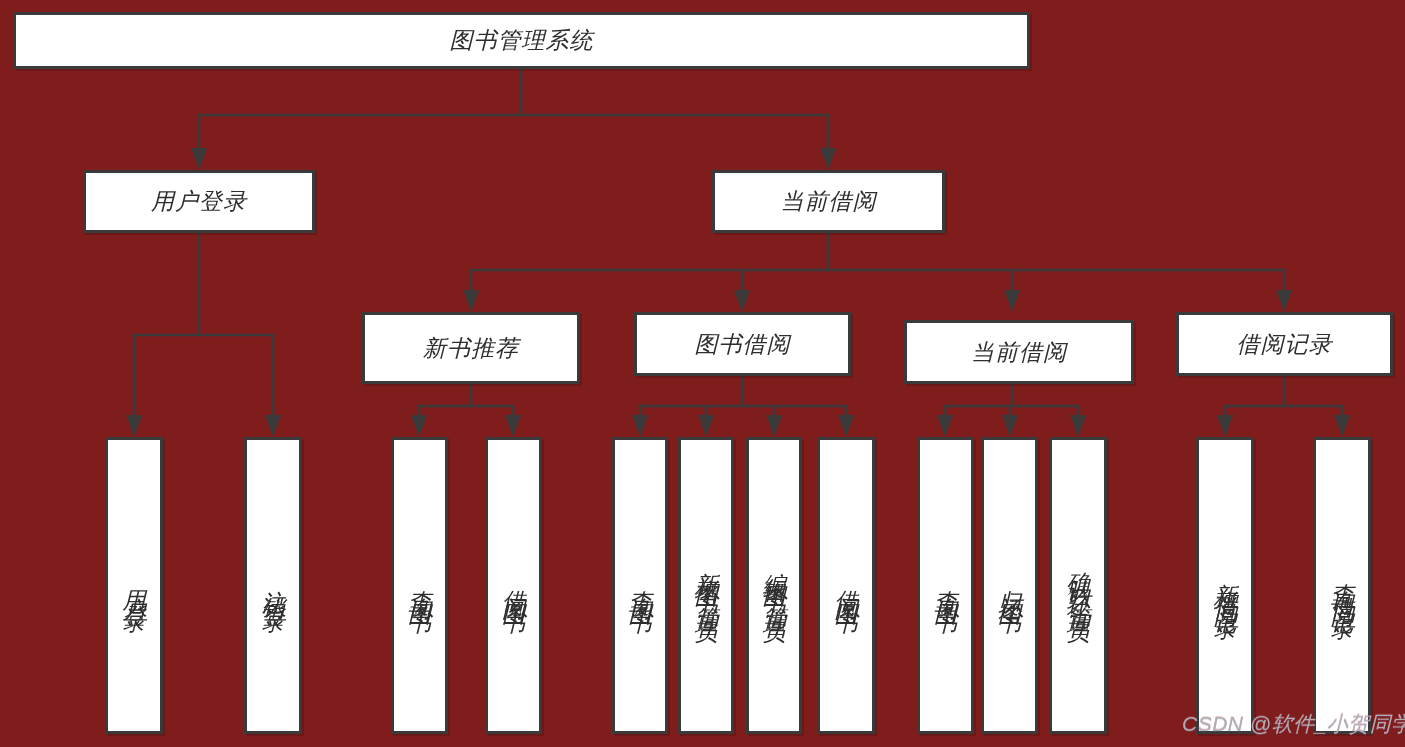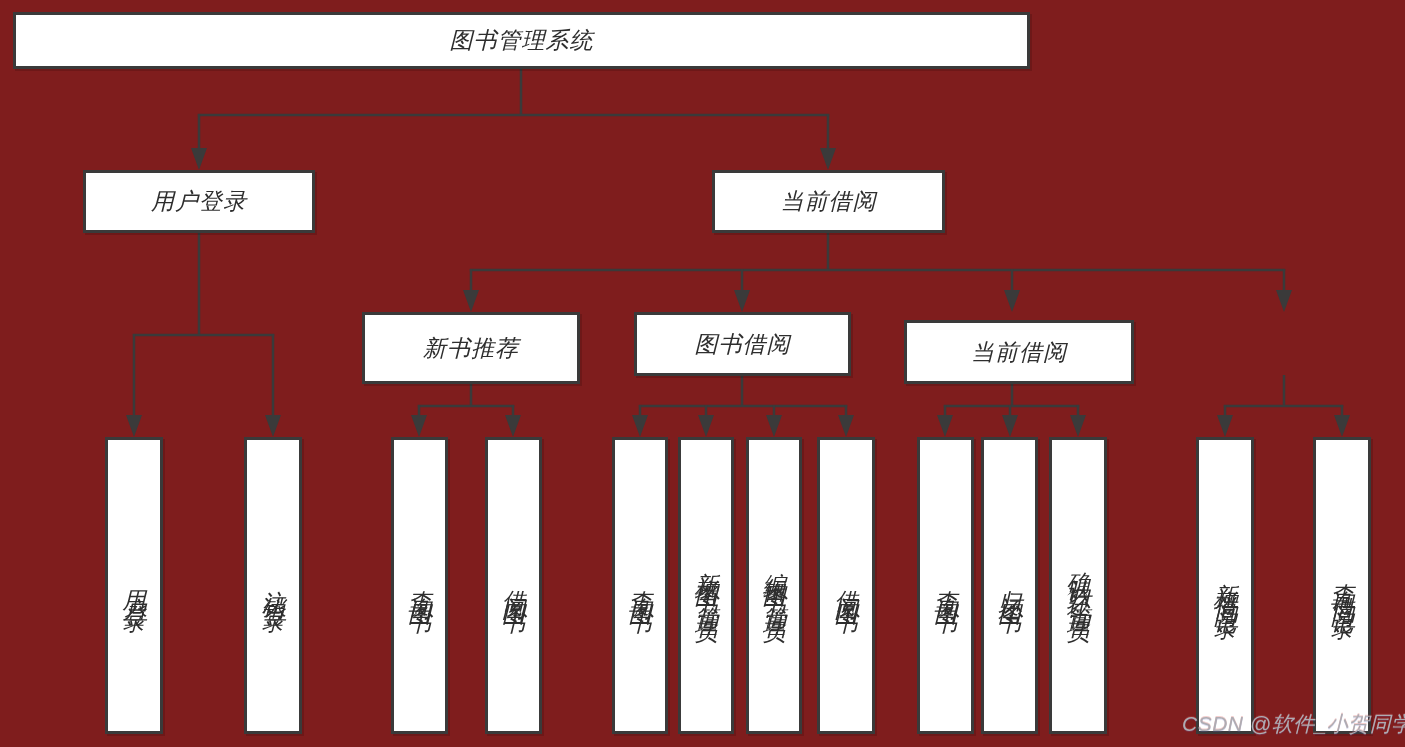--- a/index.html
+++ b/index.html
@@ -145,20 +145,23 @@
 
   <div class="box" style="left:362px; top:312px; width:218px; height:72px">
     <span class="hlabel">新书推荐</span>
   </div>
   <div class="box" style="left:634px; top:312px; width:217px; height:64px">
     <span class="hlabel">图书借阅</span>
   </div>
   <div class="box" style="left:904px; top:320px; width:230px; height:64px">
     <span class="hlabel">当前借阅</span>
   </div>
+  <div class="box" style="left:1176px; top:312px; width:217px; height:64px">
+    <span class="hlabel">借阅记录</span>
+  </div>
 
   <div class="box" style="left:105px; top:437px; width:58px; height:297px">
     <span class="vlabel">用户登录</span>
   </div>
   <div class="box" style="left:244px; top:437px; width:58px; height:297px">
     <span class="vlabel">注销登录</span>
   </div>
 
   <div class="box" style="left:391px; top:437px; width:57px; height:297px">
     <span class="vlabel">查询图书</span>

